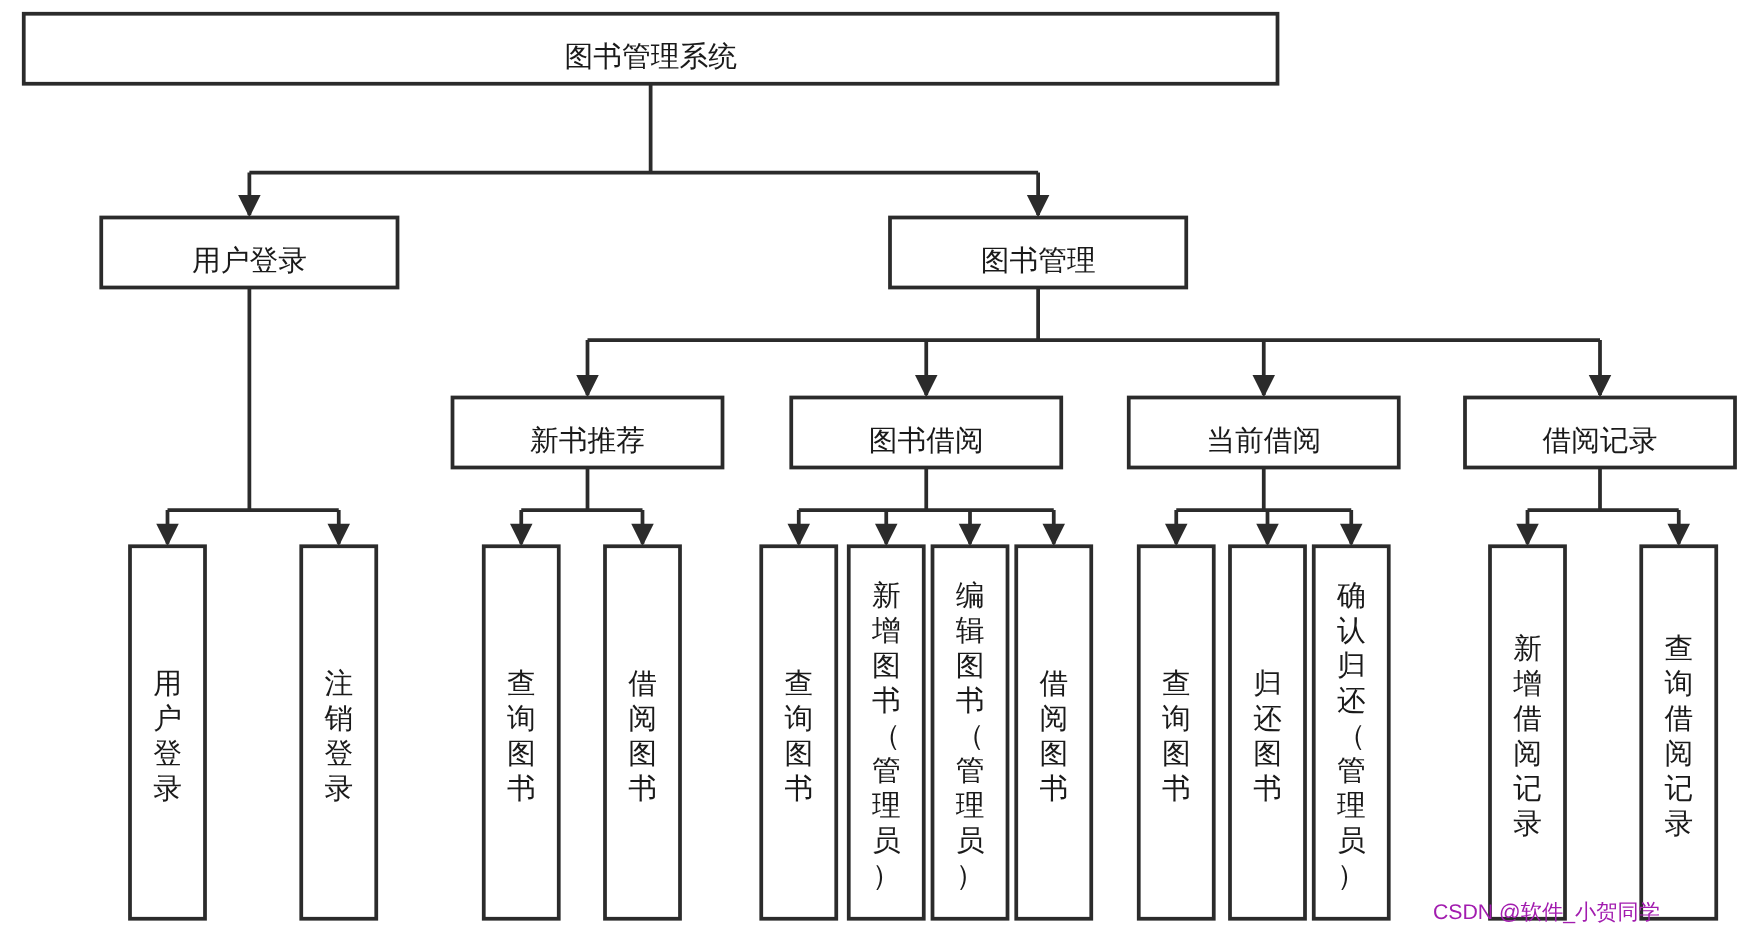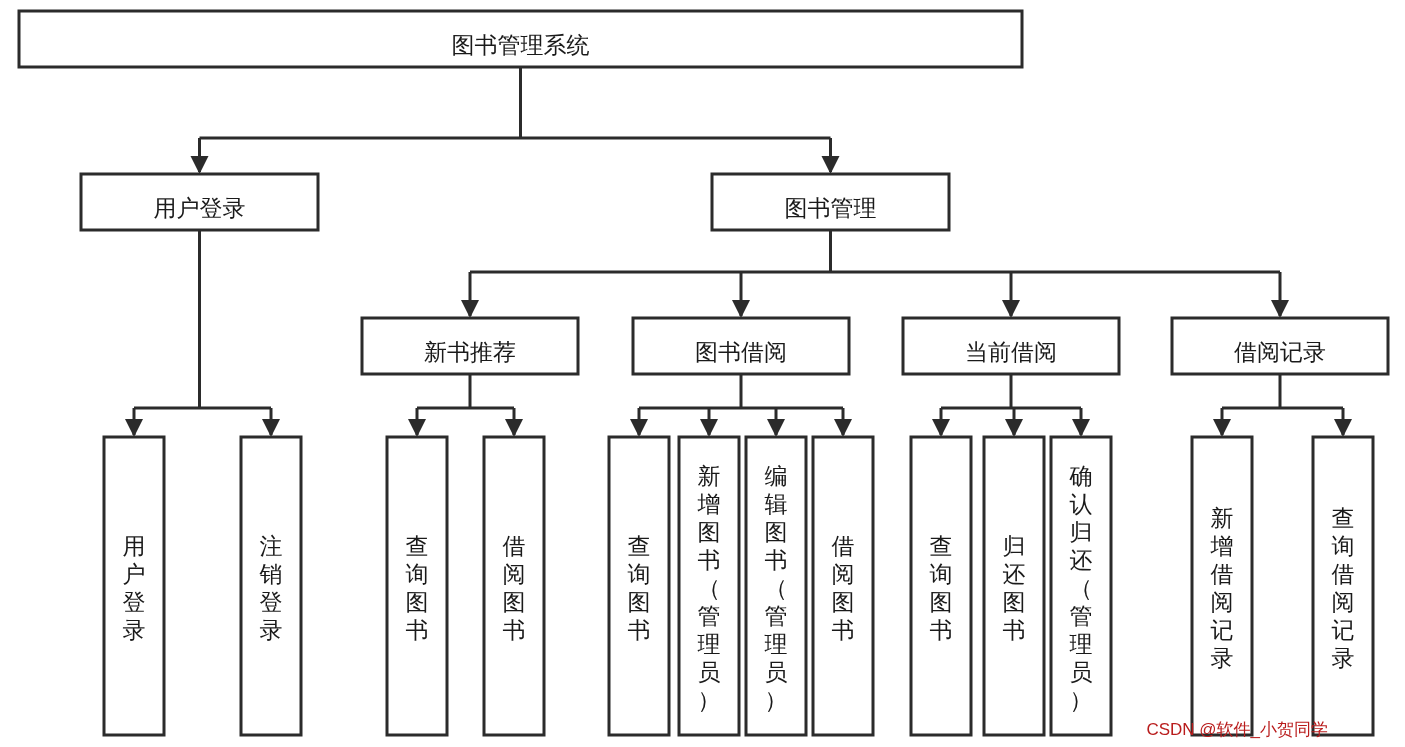--- a/index.html
+++ b/index.html
@@ -42,21 +42,21 @@
   .edge-arrow {
     fill: #2b2b2b;
     stroke: none;
   }
   .watermark-text {
     position: absolute;
     right: 8px;
     bottom: 6px;
     font-family: "Liberation Sans", "DejaVu Sans", sans-serif;
     font-size: 17px;
-    color: #b91c1c;
+    color: #a21caf;
     white-space: nowrap;
     user-select: none;
   }
 </style>
 </head>
 <body>
 
 <div id="diagram-root">
   <svg id="diagram-svg" width="1405" height="747" viewBox="0 0 1405 747" xmlns="http://www.w3.org/2000/svg">
     <g id="edges-layer">

